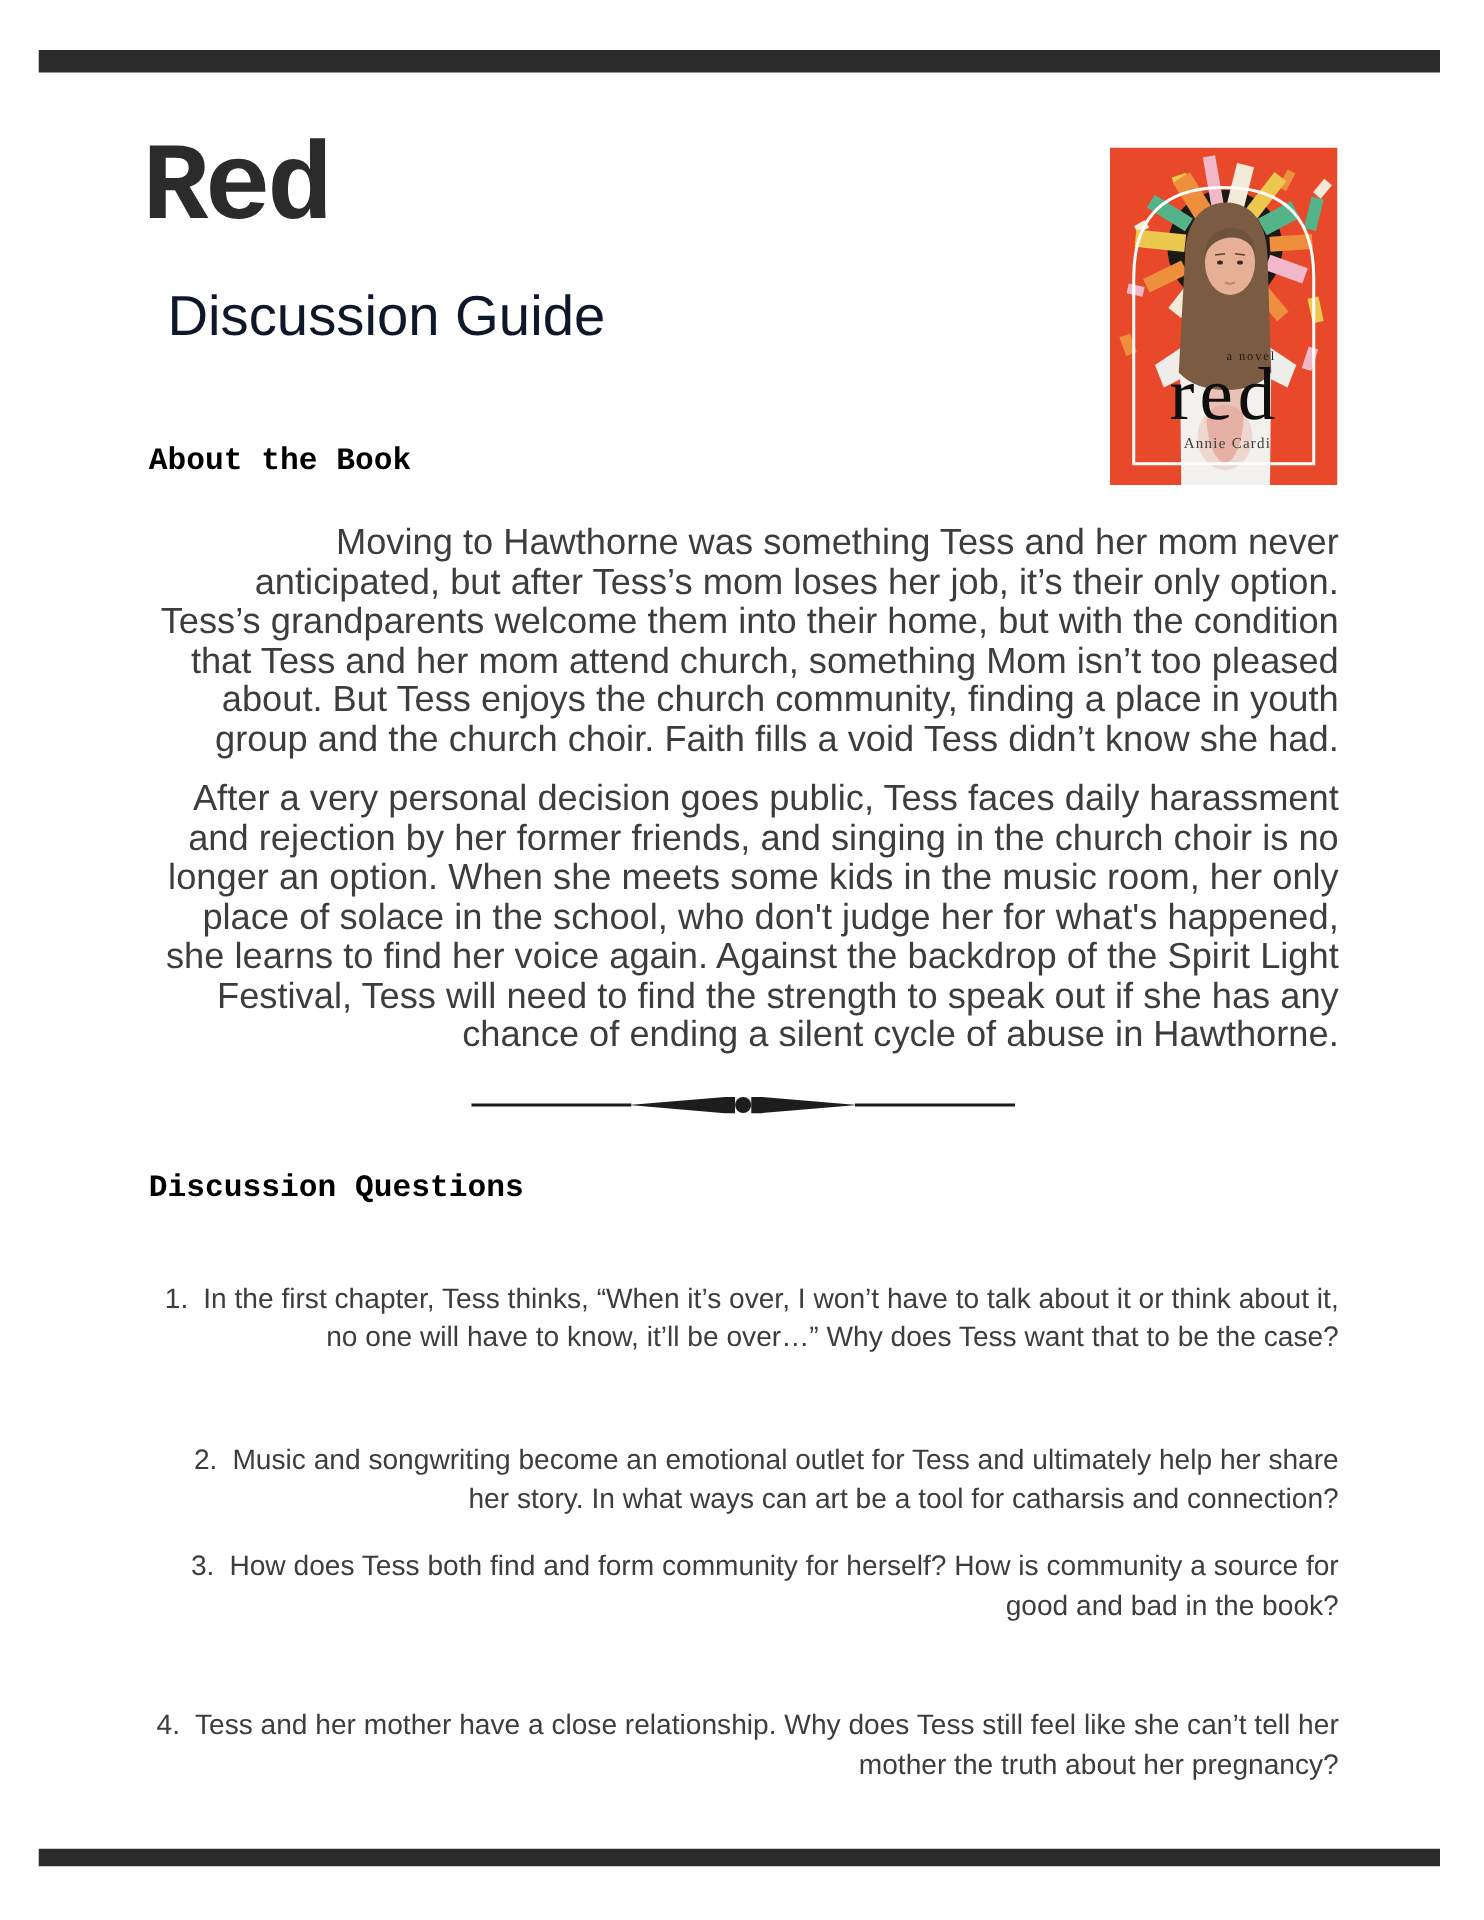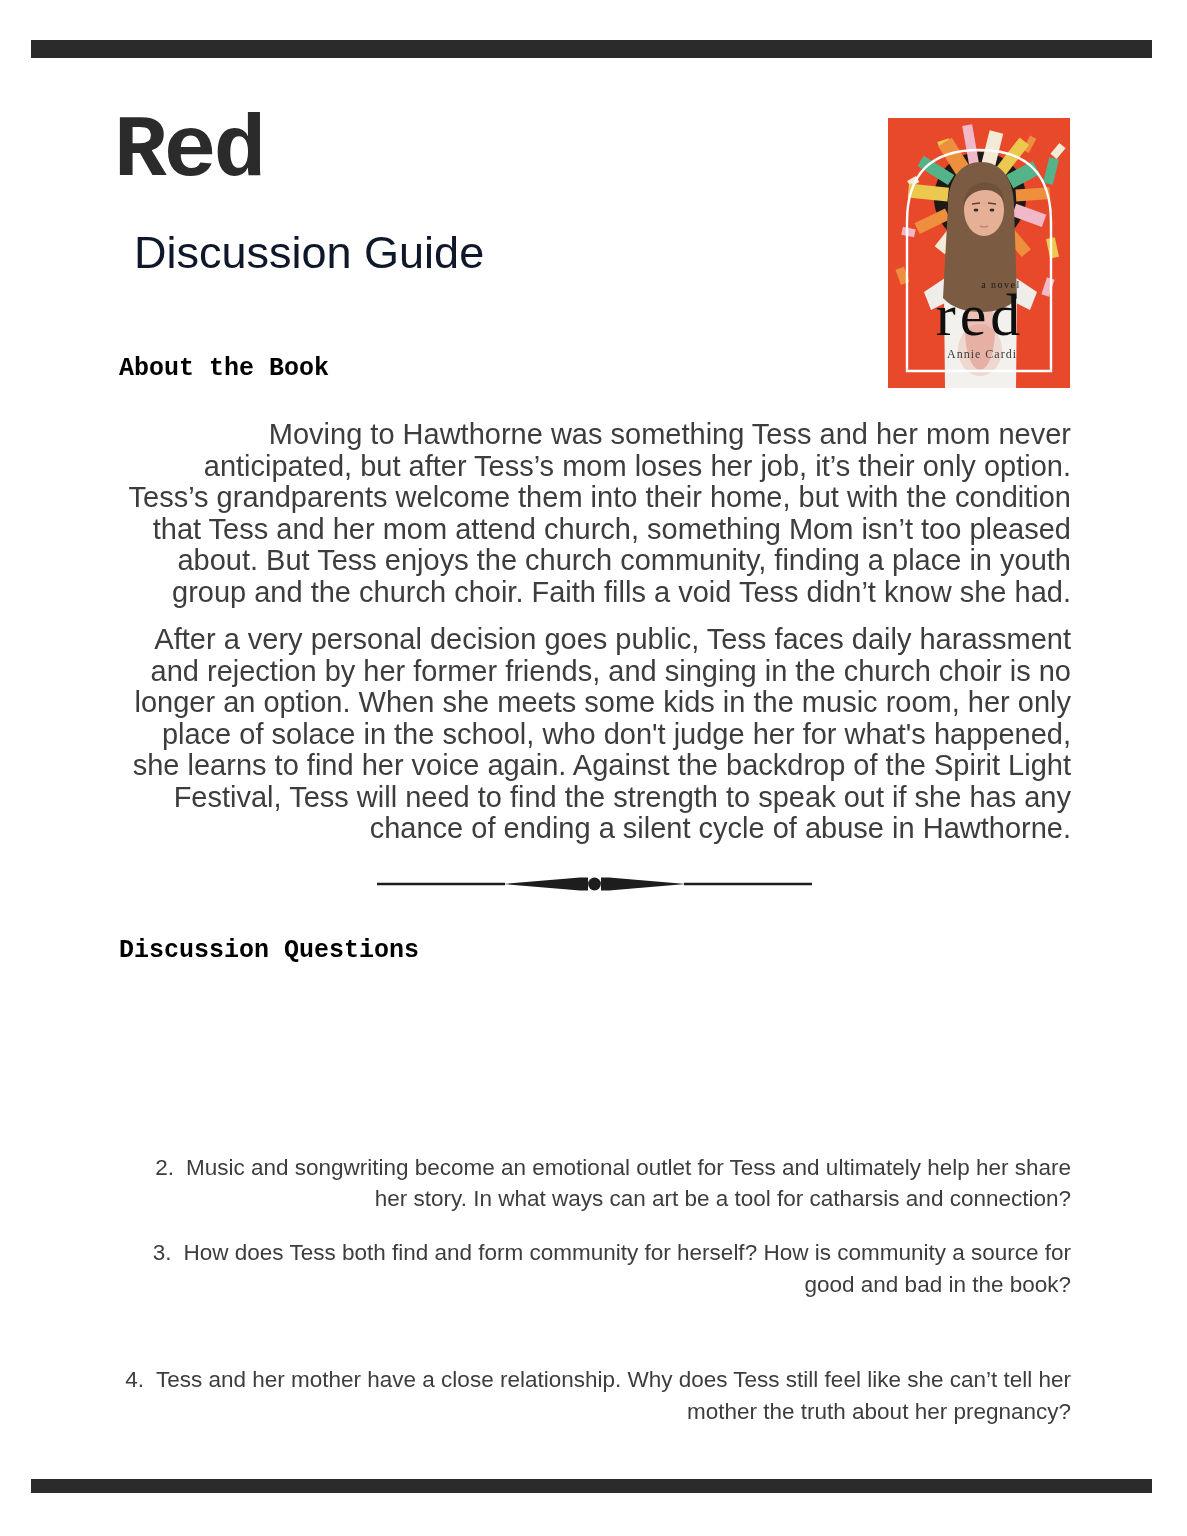--- a/index.html
+++ b/index.html
@@ -149,20 +149,21 @@
       <line x1="0" y1="12" x2="128" y2="12" stroke="#1d1d1d" stroke-width="2.4"></line>
       <polygon points="126,12 203,5.5 211,5.5 211,18.5 203,18.5" fill="#1d1d1d"></polygon>
       <circle cx="217.5" cy="12" r="6.4" fill="#1d1d1d"></circle>
       <polygon points="309,12 232,5.5 224,5.5 224,18.5 232,18.5" fill="#1d1d1d"></polygon>
       <line x1="307" y1="12" x2="435" y2="12" stroke="#1d1d1d" stroke-width="2.4"></line>
     </svg>
   </div>
 
   <div class="section-heading h-questions">Discussion Questions</div>
 
+  <p class="question q-1"><span class="q-num">1.</span><span>In the first chapter, Tess thinks, “When it’s over, I won’t have to talk about it or think about it, no one will have to know, it’ll be over…” Why does Tess want that to be the case?</span></p>
 
   <p class="question q-2"><span class="q-num">2.</span><span>Music and songwriting become an emotional outlet for Tess and ultimately help her share her story. In what ways can art be a tool for catharsis and connection?</span></p>
 
   <p class="question q-3"><span class="q-num">3.</span><span>How does Tess both find and form community for herself? How is community a source for good and bad in the book?</span></p>
 
   <p class="question q-4"><span class="q-num">4.</span><span>Tess and her mother have a close relationship. Why does Tess still feel like she can’t tell her mother the truth about her pregnancy?</span></p>
 
 </div>
 
 </body></html>

